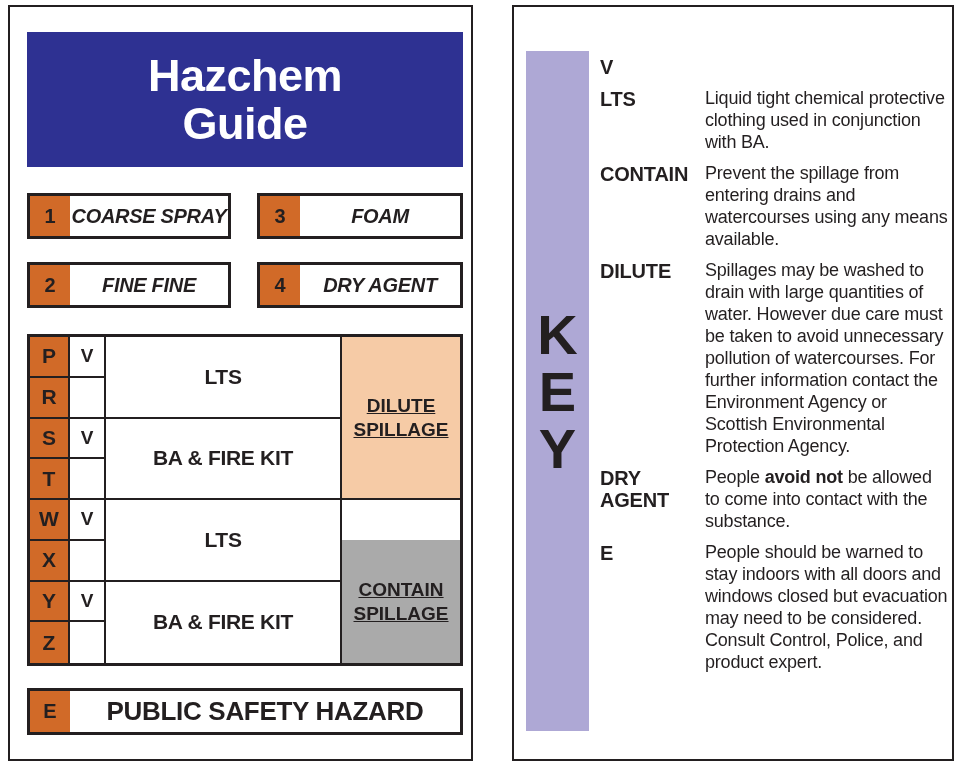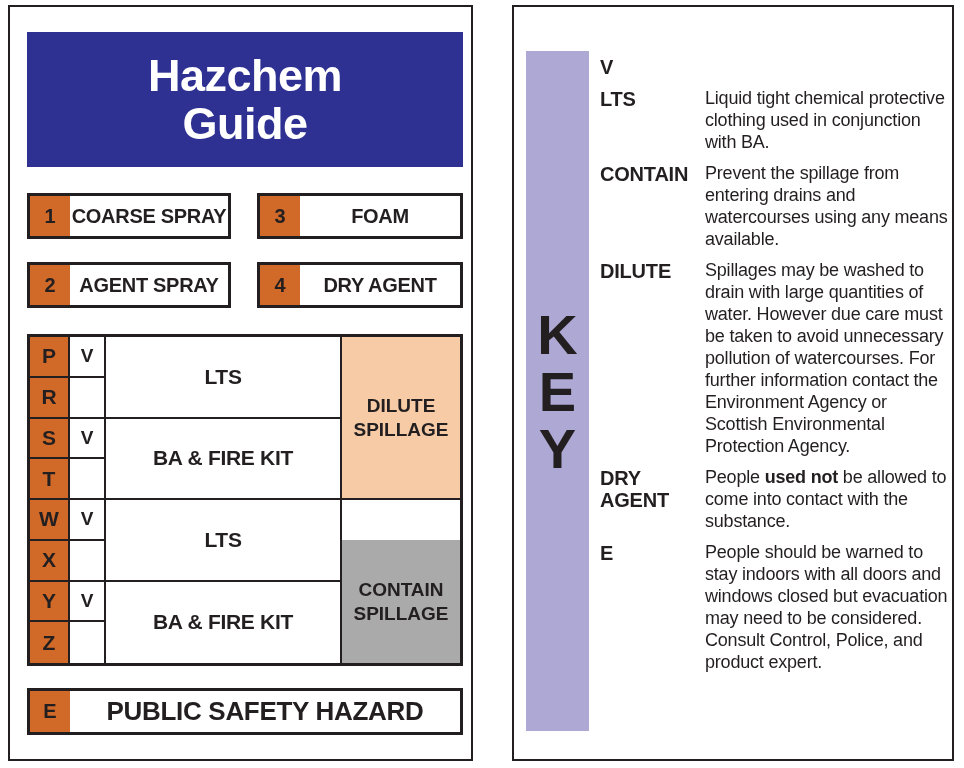--- a/index.html
+++ b/index.html
@@ -17,39 +17,39 @@
                  background:#2E3192; display:flex; flex-direction:column;
                  align-items:center; justify-content:center; }
   .blue-header .title-line { color:#ffffff; font-weight:bold; font-size:45px; line-height:48px;
                              letter-spacing:-0.5px; }
 
   .legend-box { position:absolute; height:46px; border:3px solid #231F20; background:#fff;
                 display:flex; align-items:stretch; }
   .legend-box .num { width:40px; background:#D16A28; display:flex; align-items:center;
                      justify-content:center; font-weight:bold; font-size:20px; flex:none; }
   .legend-box .lbl { flex:1; display:flex; align-items:center; justify-content:center;
-                     font-weight:bold; font-size:20px; letter-spacing:-0.3px; }
+                     font-weight:bold; font-size:20px; letter-spacing:-0.3px;font-style:italic; }
   .lb-1 { left:17px;  top:186px; width:204px; }
   .lb-3 { left:247px; top:186px; width:206px; }
   .lb-2 { left:17px;  top:255px; width:204px; }
   .lb-4 { left:247px; top:255px; width:206px; }
 
   .hz-table { position:absolute; left:17px; top:327px; width:436px; height:332px;
               border:3px solid #231F20; display:grid;
               grid-template-columns:40px 36px 1fr 118px;
               grid-template-rows:repeat(8, 1fr); }
   .cell { display:flex; align-items:center; justify-content:center; font-weight:bold; }
   .cell-letter { grid-column:1; background:#D16A28; font-size:21px;
                  border-right:2px solid #231F20; border-bottom:2px solid #231F20; }
   .cell-v { grid-column:2; background:#fff; font-size:19px;
             border-right:2px solid #231F20; border-bottom:2px solid #231F20; }
   .cell-ppe { grid-column:3; background:#fff; font-size:21px; letter-spacing:-0.3px;
               border-right:2px solid #231F20; border-bottom:2px solid #231F20; }
   .cell-spill { grid-column:4; font-size:19px; text-align:center; line-height:24px;
-                border-bottom:2px solid #231F20; padding:0 16px; }
+                border-bottom:2px solid #231F20; padding:0 16px;text-decoration:underline; }
   .no-bb { border-bottom:none; }
   .bg-peach { background:#F6CBA6; }
   .bg-gray  { background:#AAAAAA;margin-top:40px; }
 
   .footer-box { position:absolute; left:17px; top:681px; width:436px; height:47px;
                 border:3px solid #231F20; display:flex; align-items:stretch; background:#fff; }
   .footer-box .num { width:40px; background:#D16A28; display:flex; align-items:center;
                      justify-content:center; font-weight:bold; font-size:20px; flex:none; }
   .footer-box .lbl { flex:1; display:flex; align-items:center; justify-content:center;
                      font-weight:bold; font-size:26px; letter-spacing:-0.3px; }
@@ -82,21 +82,21 @@
     <div class="legend-box lb-1">
       <div class="num">1</div>
       <div class="lbl">COARSE SPRAY</div>
     </div>
     <div class="legend-box lb-3">
       <div class="num">3</div>
       <div class="lbl">FOAM</div>
     </div>
     <div class="legend-box lb-2">
       <div class="num">2</div>
-      <div class="lbl">AGENT SPRAY</div>
+      <div class="lbl">FINE FINE</div>
     </div>
     <div class="legend-box lb-4">
       <div class="num">4</div>
       <div class="lbl">DRY AGENT</div>
     </div>
 
     <div class="hz-table">
 
       <div class="cell cell-letter" style="grid-row:1">P</div>
       <div class="cell cell-letter" style="grid-row:2">R</div>
@@ -155,21 +155,21 @@
         <div class="key-def">Prevent the spillage from entering drains and watercourses using any means available.</div>
       </div>
 
       <div class="key-entry">
         <div class="key-term">DILUTE</div>
         <div class="key-def">Spillages may be washed to drain with large quantities of water. However due care must be taken to avoid unnecessary pollution of watercourses. For further information contact the Environment Agency or Scottish Environmental Protection Agency.</div>
       </div>
 
       <div class="key-entry">
         <div class="key-term">DRY AGENT</div>
-        <div class="key-def"><span>People </span><b>used not</b><span> be allowed to come into contact with the substance.</span></div>
+        <div class="key-def"><span>People </span><b>avoid not</b><span> be allowed to come into contact with the substance.</span></div>
       </div>
 
       <div class="key-entry">
         <div class="key-term">E</div>
         <div class="key-def">People should be warned to stay indoors with all doors and windows closed but evacuation may need to be considered. Consult Control, Police, and product expert.</div>
       </div>
 
     </div>
   </div>
 

